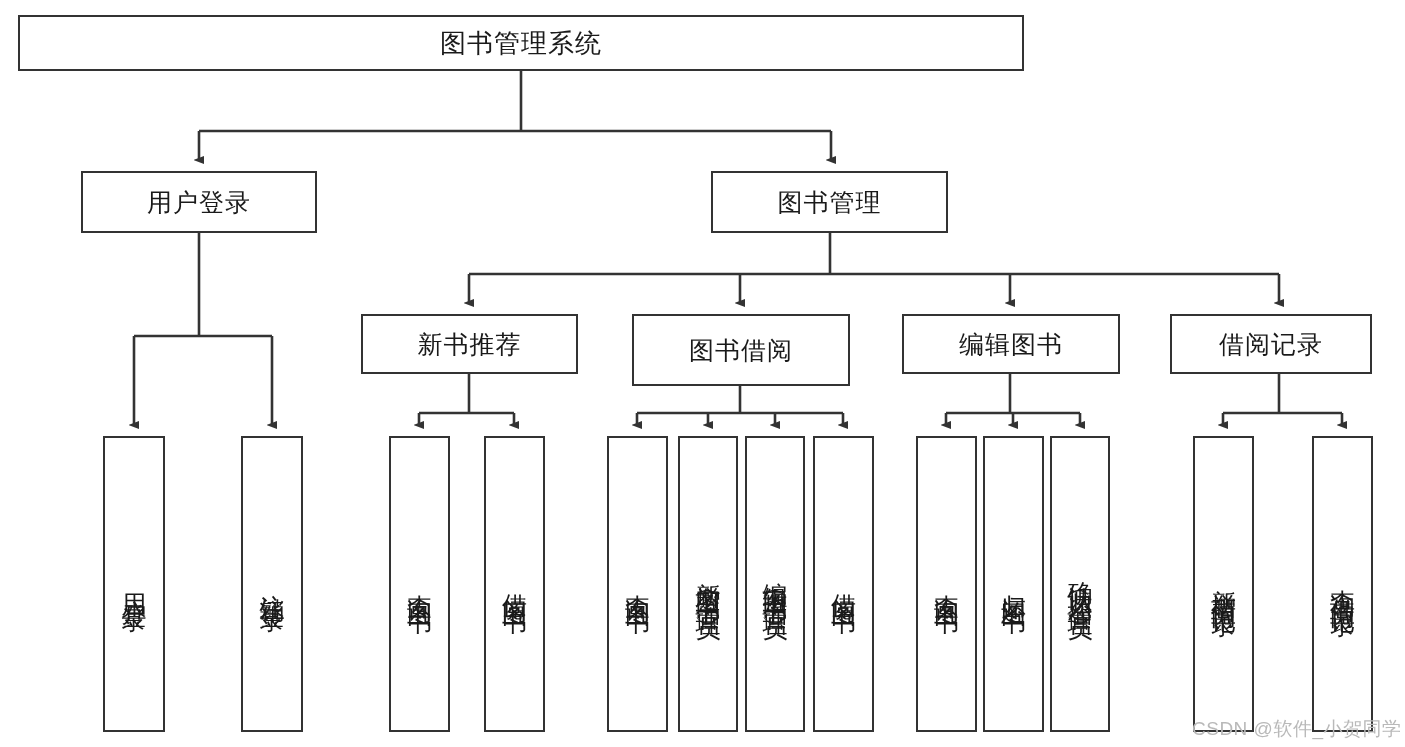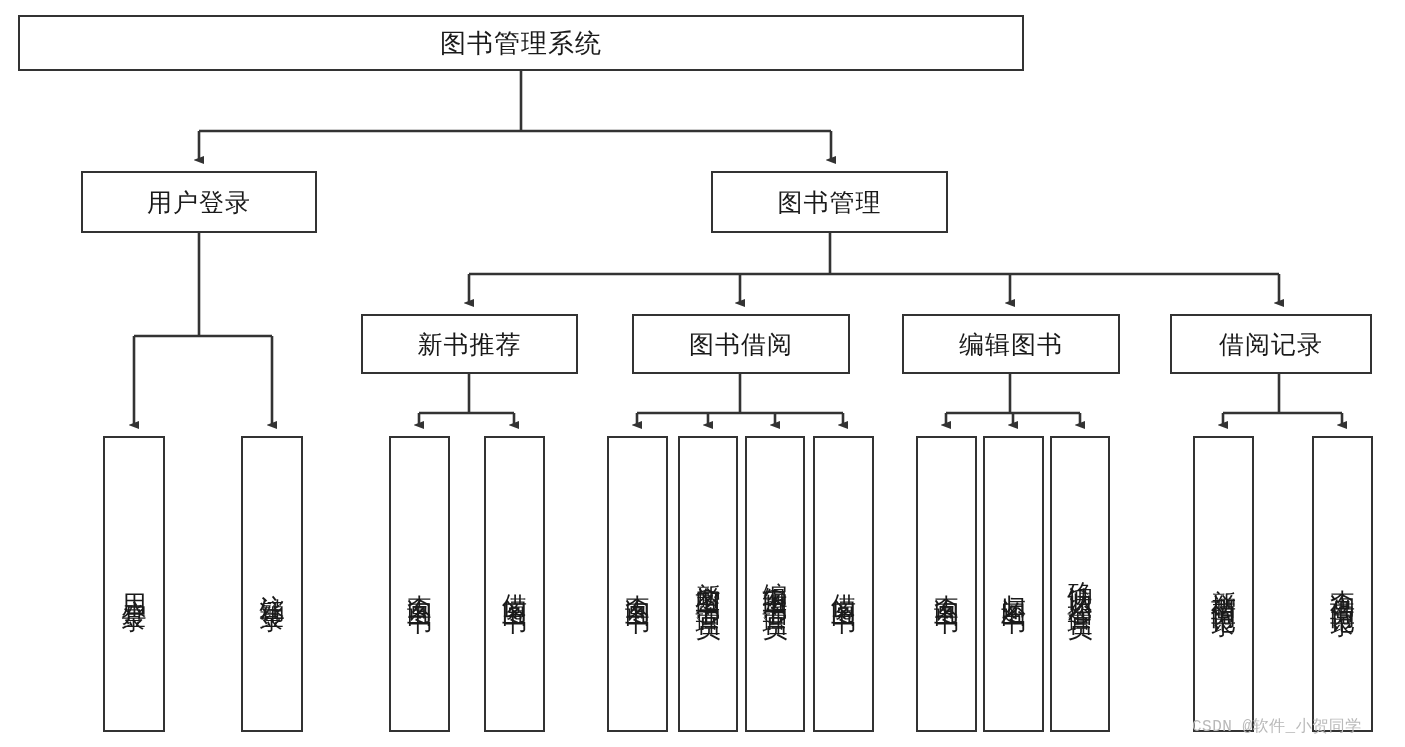--- a/index.html
+++ b/index.html
@@ -49,25 +49,24 @@
     letter-spacing: 5px;
     line-height: 1;
     white-space: nowrap;
     text-align: center;
   }
   .node.root {
     font-size: 26px;
   }
   .watermark {
     position: absolute;
-    font-size: 16px;
+    font-size: 19px;
     color: #b9b9b9;
     white-space: nowrap;
     letter-spacing: 0.5px;
-    font-family: Liberation Mono, monospace;
   }
 </style>
 </head>
 <body>
 
 <div id="canvas">
 
   <svg id="wires" viewBox="0 0 1405 747" xmlns="http://www.w3.org/2000/svg">
     <defs>
       <marker id="arrow" markerWidth="10" markerHeight="10" refX="5" refY="5" orient="auto" markerUnits="userSpaceOnUse">
@@ -128,21 +127,21 @@
   <div class="node horiz" style="left:81px; top:171px; width:236px; height:62px;">
     <span>用户登录</span>
   </div>
   <div class="node horiz" style="left:361px; top:314px; width:217px; height:60px;">
     <span>新书推荐</span>
   </div>
 
   <div class="node horiz" style="left:711px; top:171px; width:237px; height:62px;">
     <span>图书管理</span>
   </div>
-  <div class="node horiz" style="left:632px; top:314px; width:218px; height:60px;">
+  <div class="node horiz" style="left:632px; top:314px; width:218px; height:72px;">
     <span>图书借阅</span>
   </div>
   <div class="node horiz" style="left:902px; top:314px; width:218px; height:60px;">
     <span>编辑图书</span>
   </div>
   <div class="node horiz" style="left:1170px; top:314px; width:202px; height:60px;">
     <span>借阅记录</span>
   </div>
 
   <div class="node vert" style="left:103px; top:436px; width:62px; height:296px;">

